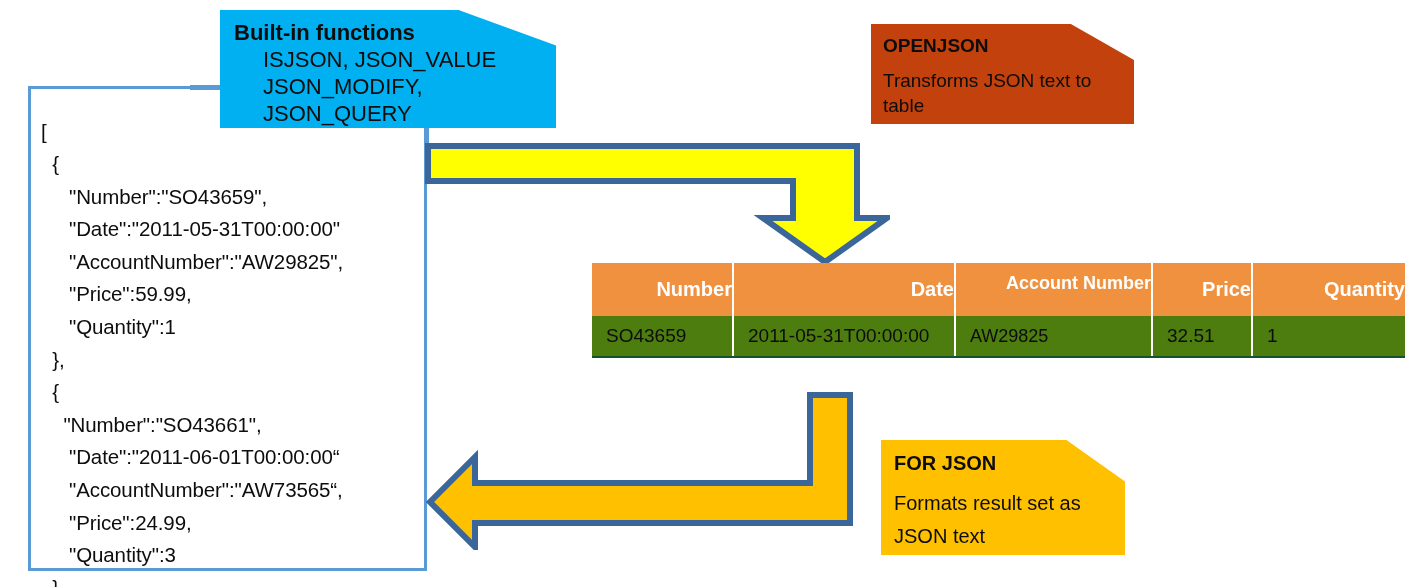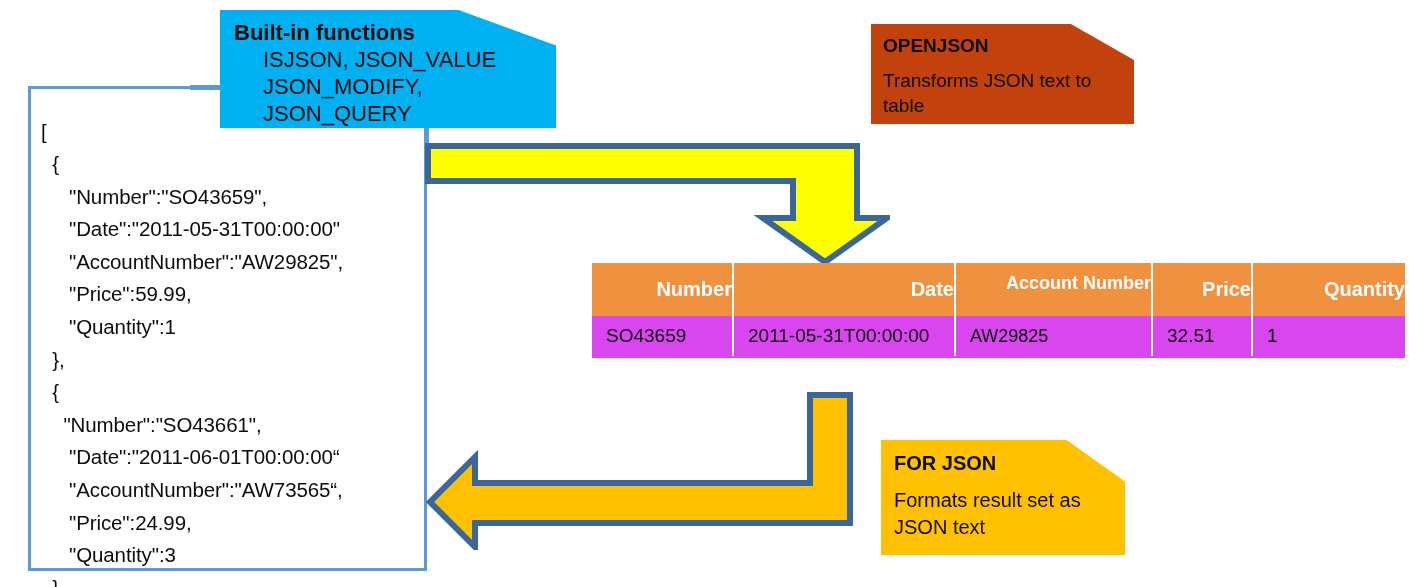--- a/index.html
+++ b/index.html
@@ -107,21 +107,21 @@
   #callout-forjson {
     left: 881px;
     top: 440px;
     width: 244px;
     height: 115px;
     background: #FFC000;
     clip-path: polygon(0 0, 76% 0, 100% 36%, 100% 100%, 0 100%);
     padding: 10px 0 0 13px;
   }
   #callout-forjson .callout-title { font-size: 20px; line-height: 27px; margin-bottom: 10px; }
-  #callout-forjson .callout-body  { font-size: 20px; line-height: 27px; width: 215px; }
+  #callout-forjson .callout-body  { font-size: 20px; line-height: 33px; width: 215px; }
 
   
   #arrow-openjson, #arrow-forjson {
     position: absolute;
     z-index: 8;
   }
   #arrow-openjson { left: 425px; top: 143px; }
   #arrow-forjson  { left: 425px; top: 392px; }
 
   
@@ -145,26 +145,26 @@
     vertical-align: middle;
     white-space: nowrap;
   }
   #result-table th:last-child { border-right: none; }
   #result-table th.th-account {
     font-size: 18px;
     padding-top: 10px;
     padding-bottom: 22px;
   }
   #result-table td {
-    background: #d946ef;
+    background: #4d7c0f;
     color: #0d0d0d;
     font-size: 19px;
     padding: 9px 0 9px 14px;
     border-right: 2px solid #ffffff;
-    border-bottom: 2px solid #d946ef;
+    border-bottom: 2px solid #14532d;
     vertical-align: middle;
     white-space: nowrap;
   }
   #result-table td:last-child { border-right: none; }
   #result-table td.td-account { font-size: 18px; }
   .col-number   { width: 141px; }
   .col-date     { width: 222px; }
   .col-account  { width: 197px; }
   .col-price    { width: 100px; }
   .col-quantity { width: 153px; }

